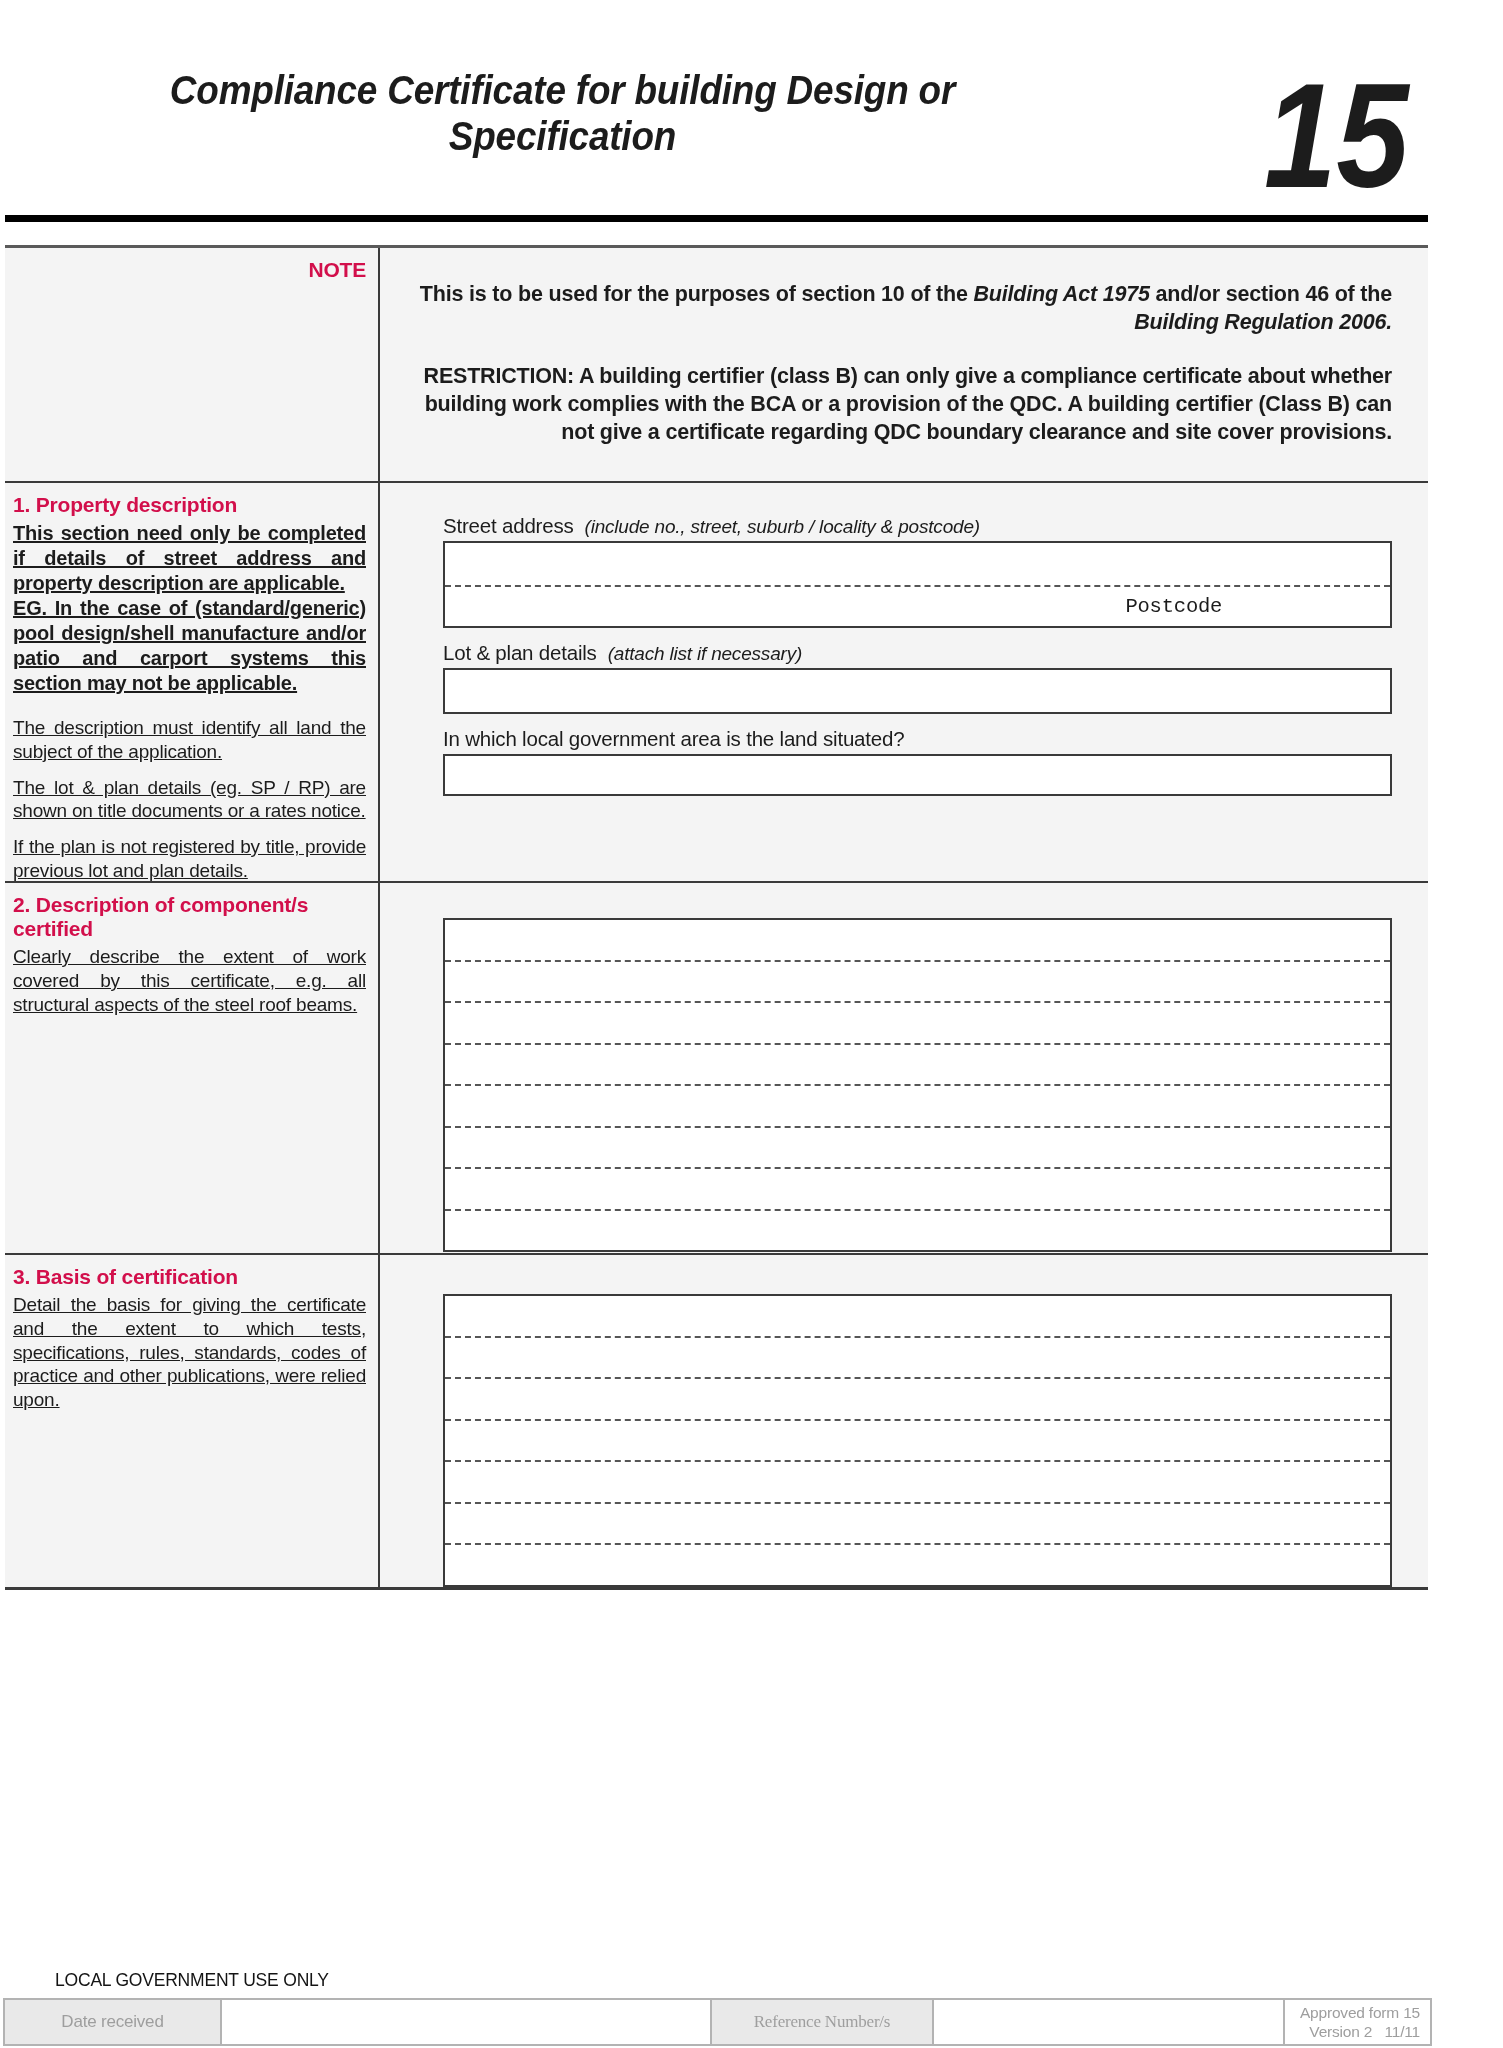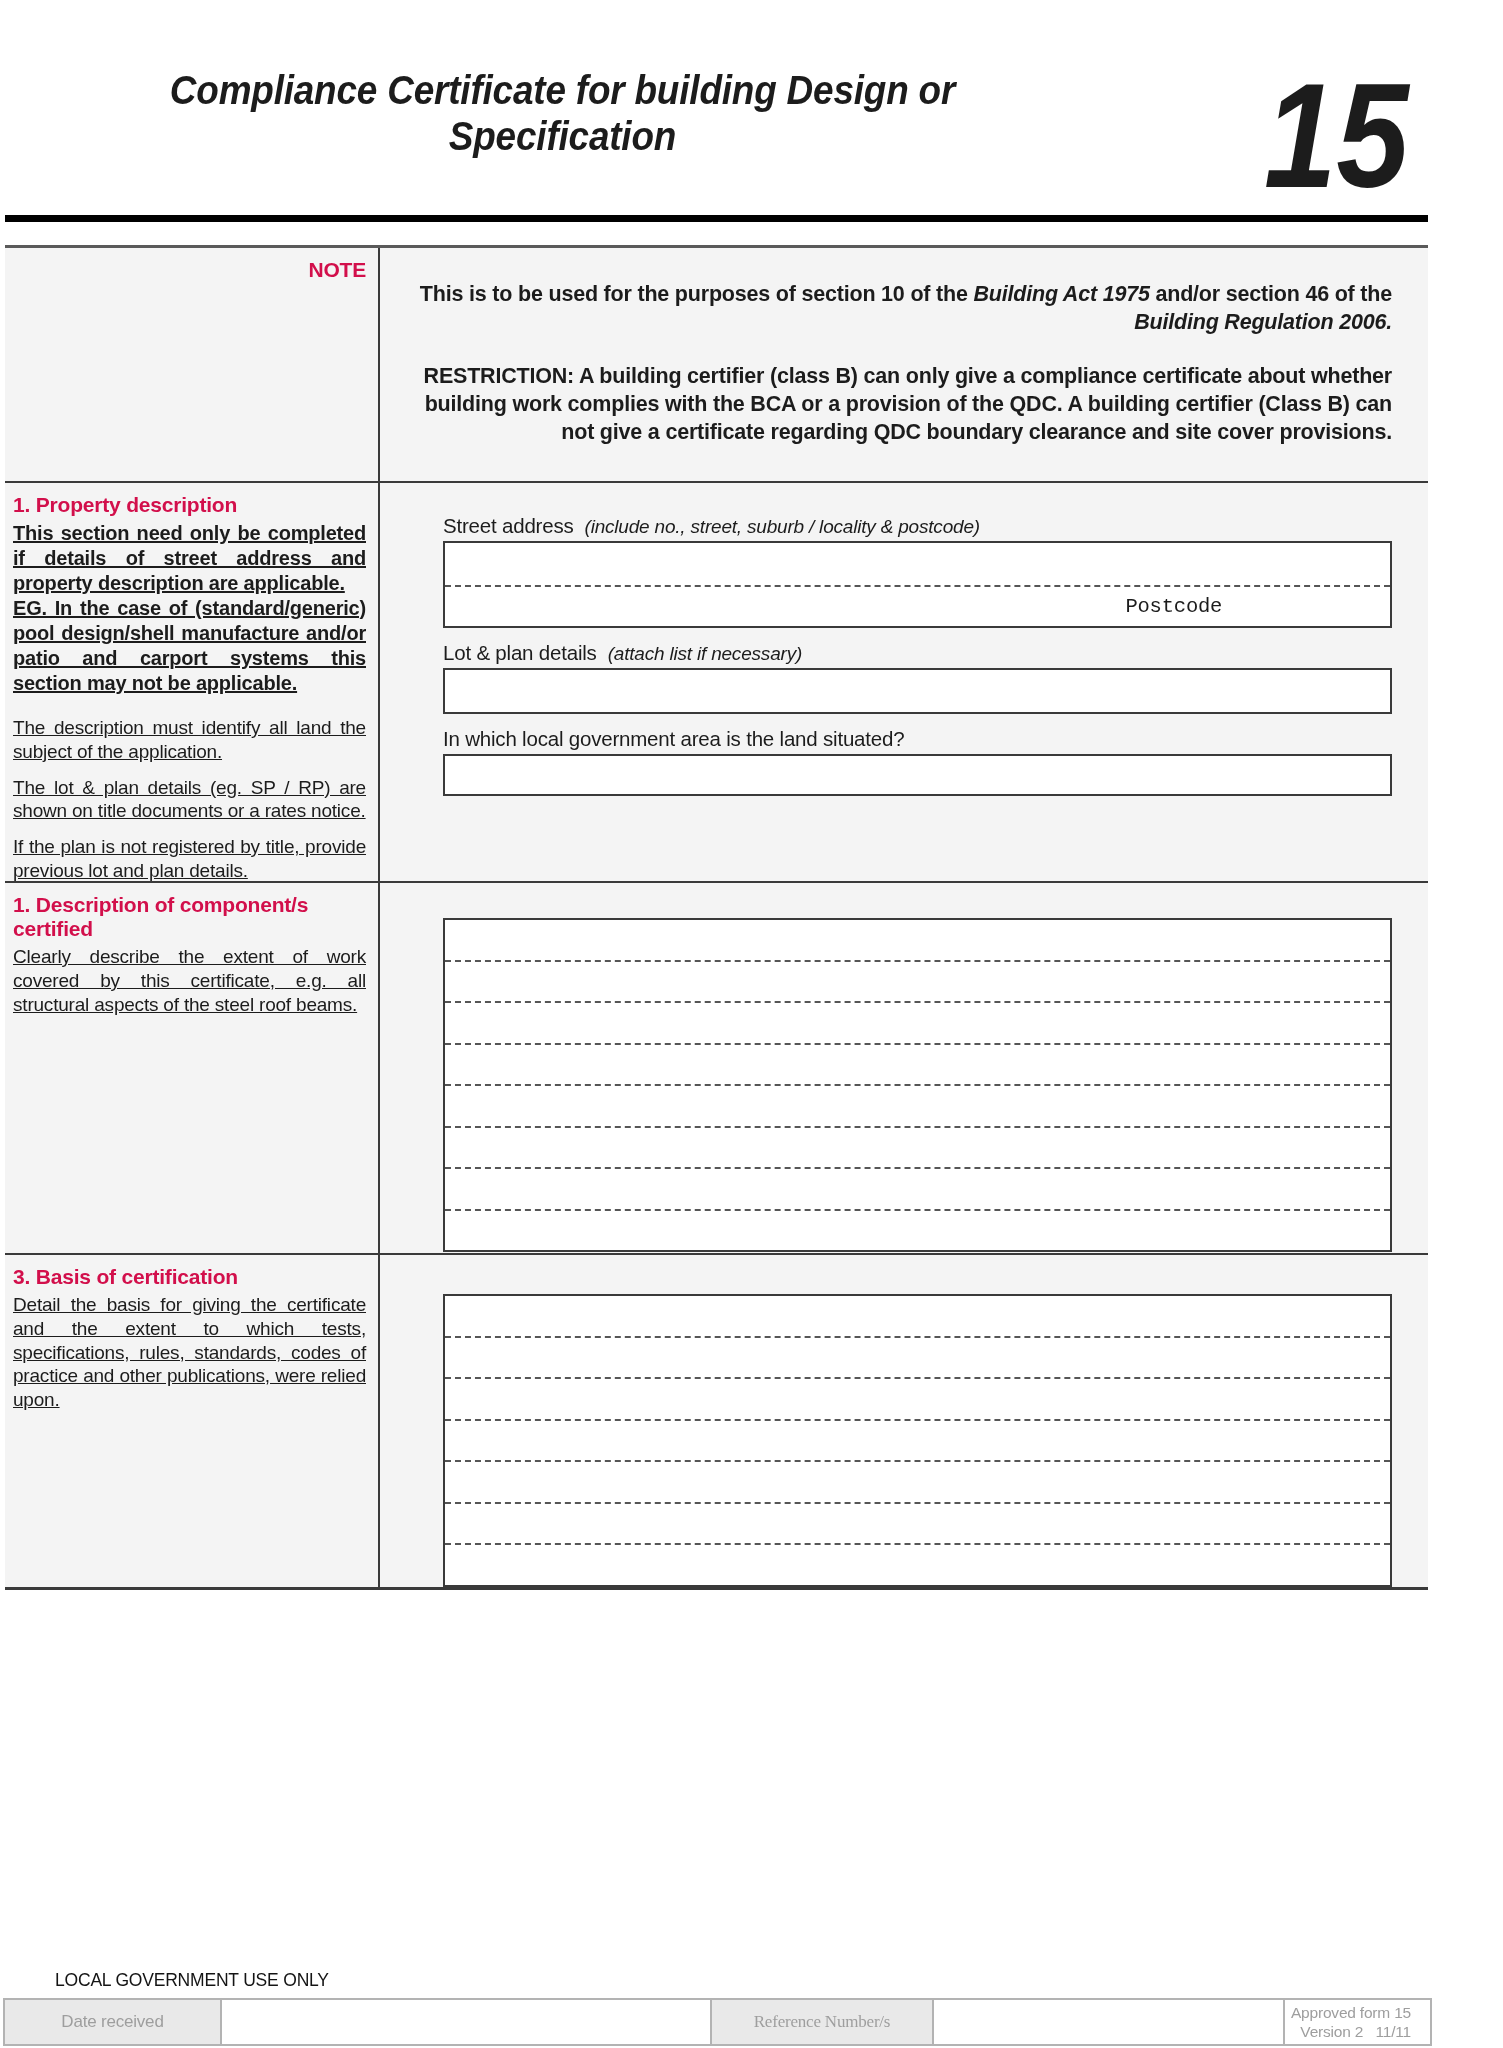--- a/index.html
+++ b/index.html
@@ -90,21 +90,21 @@
   .fcell{height:100%;}
   .fcell + .fcell{border-left:2px solid var(--footBorder);}
   .fgray{background:var(--footGray);color:var(--footText);display:flex;align-items:center;justify-content:center;font-size:17px;}
   .f-date{width:215px;}
   .f-blank1{width:490px;background:#ffffff;}
   .f-ref{width:222px;font-family:Liberation Serif, serif;}
   .f-blank2{width:351px;background:#ffffff;}
   .f-approved{
     flex:1;background:#ffffff;color:var(--footText);font-size:15.5px;line-height:1.25;
     display:flex;flex-direction:column;align-items:flex-end;justify-content:center;
-    padding-right:19px;
+    padding-right:10px;
   }
   .f-approved .l2{white-space:pre;}
 </style>
 </head>
 <body>
 
 <div class="hdr">
   <div class="hdr-title">
     <div>Compliance Certificate for building Design or</div>
     <div>Specification</div>
@@ -150,21 +150,21 @@
         <span class="hint">(attach list if necessary)</span>
       </div>
       <div class="inbox lot-box"></div>
       <div class="fld-label">In which local government area is the land situated?</div>
       <div class="inbox lga-box"></div>
     </div>
   </div>
 
   <div class="row row-s2">
     <div class="lcell">
-      <div class="sec-title">1. Description of component/s certified</div>
+      <div class="sec-title">2. Description of component/s certified</div>
       <p>Clearly describe the extent of work covered by this certificate, e.g. all structural aspects of the steel roof beams.</p>
     </div>
     <div class="rcell">
       <div class="lined lined-s2">
           <div class="write-line"></div>
           <div class="write-line"></div>
           <div class="write-line"></div>
           <div class="write-line"></div>
           <div class="write-line"></div>
           <div class="write-line"></div>

